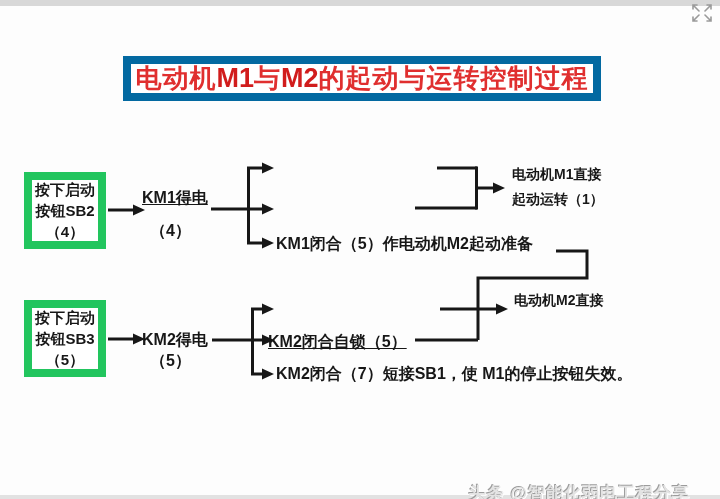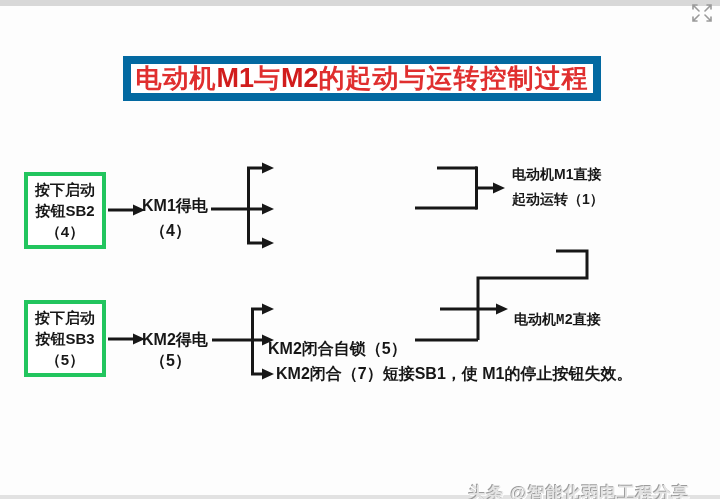--- a/index.html
+++ b/index.html
@@ -15,21 +15,21 @@
   .title-box{
     position:absolute;left:123px;top:56px;width:478px;height:45px;box-sizing:border-box;
     border:8px solid #0369a1;background:#ffffff;
     display:flex;align-items:center;justify-content:center;white-space:nowrap;
   }
   .title-text{font-weight:bold;font-size:26px;color:#e02f2f;letter-spacing:1px;}
   .title-text .lat{color:#d11c1c;font-size:27px;letter-spacing:0;}
 
   .tbox{
     position:absolute;width:82px;height:77px;box-sizing:border-box;
-    border:4px solid #22c55e;background:#fff;
+    border:8px solid #22c55e;background:#fff;
     display:flex;flex-direction:column;align-items:center;justify-content:center;
     font-weight:bold;font-size:15px;line-height:21px;text-align:center;white-space:nowrap;
   }
   .tbox-sb2{left:24px;top:172px;}
   .tbox-sb3{left:24px;top:300px;}
 
   .lbl{position:absolute;font-weight:bold;font-size:16px;white-space:nowrap;}
   .result{position:absolute;font-weight:bold;font-size:14px;line-height:25px;white-space:nowrap;}
 
   .svg-layer{position:absolute;left:0;top:0;}
@@ -99,39 +99,40 @@
       <polygon points="262,368.5 274,374 262,379.5"></polygon>
       <polygon points="496,303.5 508,309 496,314.5"></polygon>
     </g>
   </svg>
 
   <div class="tbox tbox-sb2">
     <div>按下启动</div>
     <div>按钮SB2</div>
     <div>（4）</div>
   </div>
-  <div class="lbl" style="left:142px;top:196px;">KM1得电</div>
+  <div class="lbl" style="left:142px;top:188px;text-decoration:underline;">KM1得电</div>
   <div class="lbl" style="left:150px;top:221px;">（4）</div>
 
+  <div class="lbl" style="left:276px;top:234px;">KM1闭合（5）作电动机M2起动准备</div>
 
   <div class="result" style="left:512px;top:162px;">
     <div>电动机M1直接</div>
     <div>起动运转（1）</div>
   </div>
 
   <div class="tbox tbox-sb3">
     <div>按下启动</div>
     <div>按钮SB3</div>
     <div>（5）</div>
   </div>
   <div class="lbl" style="left:142px;top:330px;">KM2得电</div>
   <div class="lbl" style="left:150px;top:351px;">（5）</div>
 
-  <div class="lbl" style="left:268px;top:339px;">KM2闭合自锁（5）</div>
+  <div class="lbl" style="left:268px;top:332px;text-decoration:underline;">KM2闭合自锁（5）</div>
   <div class="lbl" style="left:276px;top:364px;">KM2闭合（7）短接SB1，使 M1的停止按钮失效。</div>
 
-  <div class="result" style="left:514px;top:308px;font-family:Liberation Mono, monospace;">
+  <div class="result" style="left:514px;top:288px;">
     <div>电动机M2直接</div>
   </div>
 
   <div class="watermark">头条 @智能化弱电工程分享</div>
 
 </div>
 
 </body></html>

